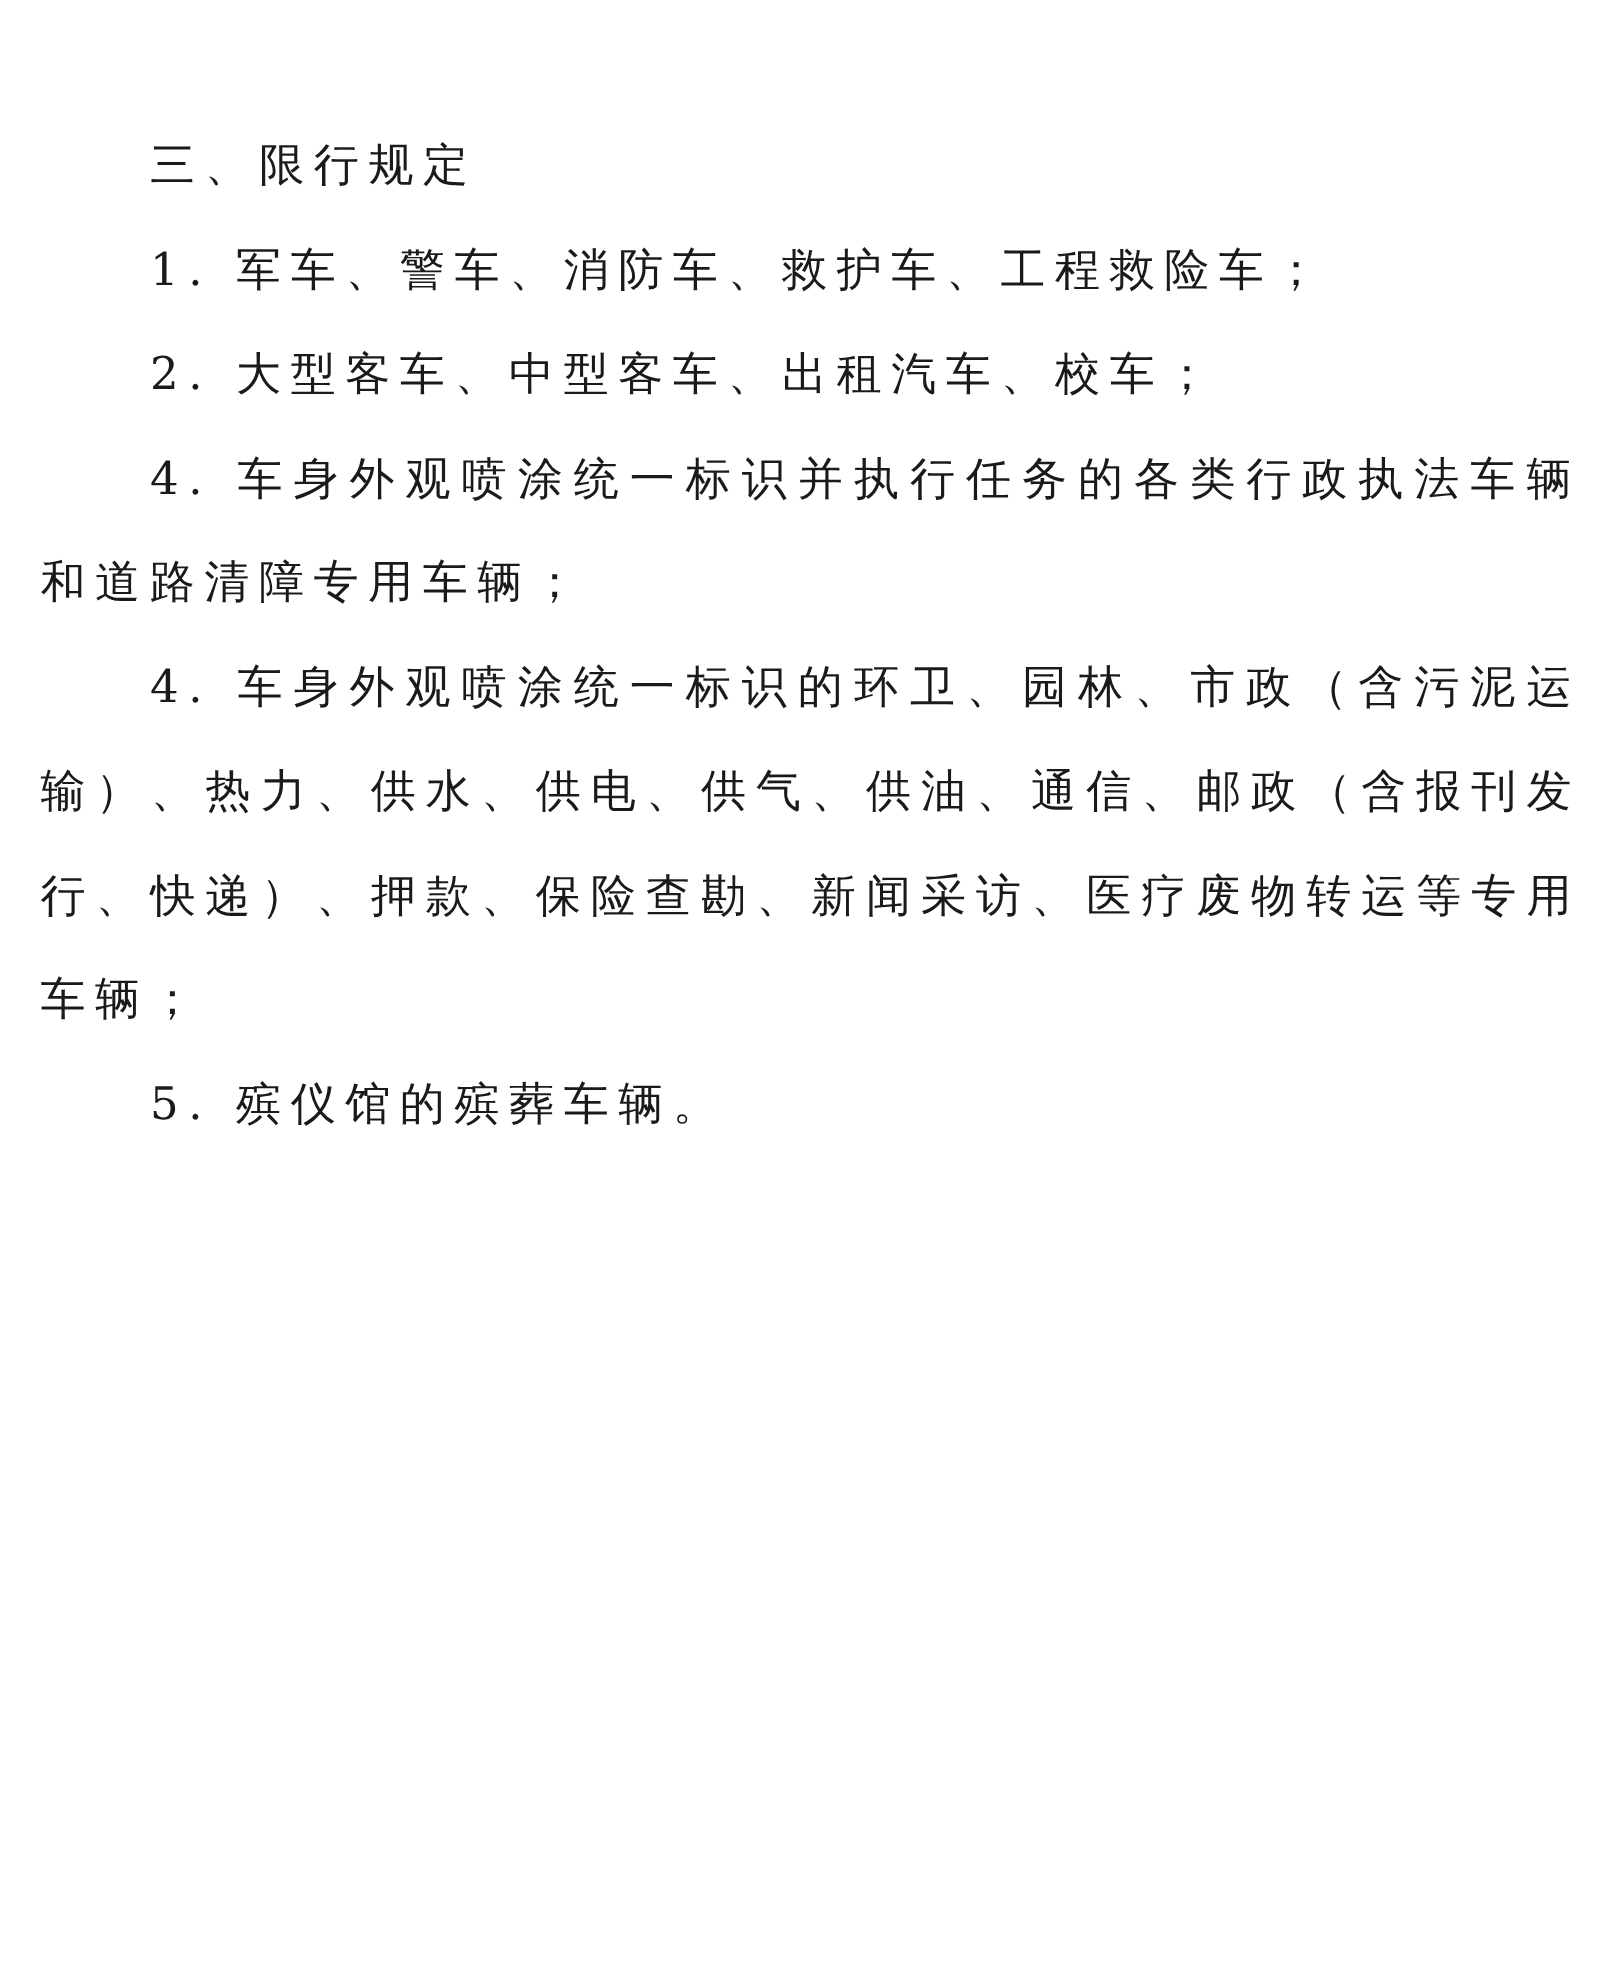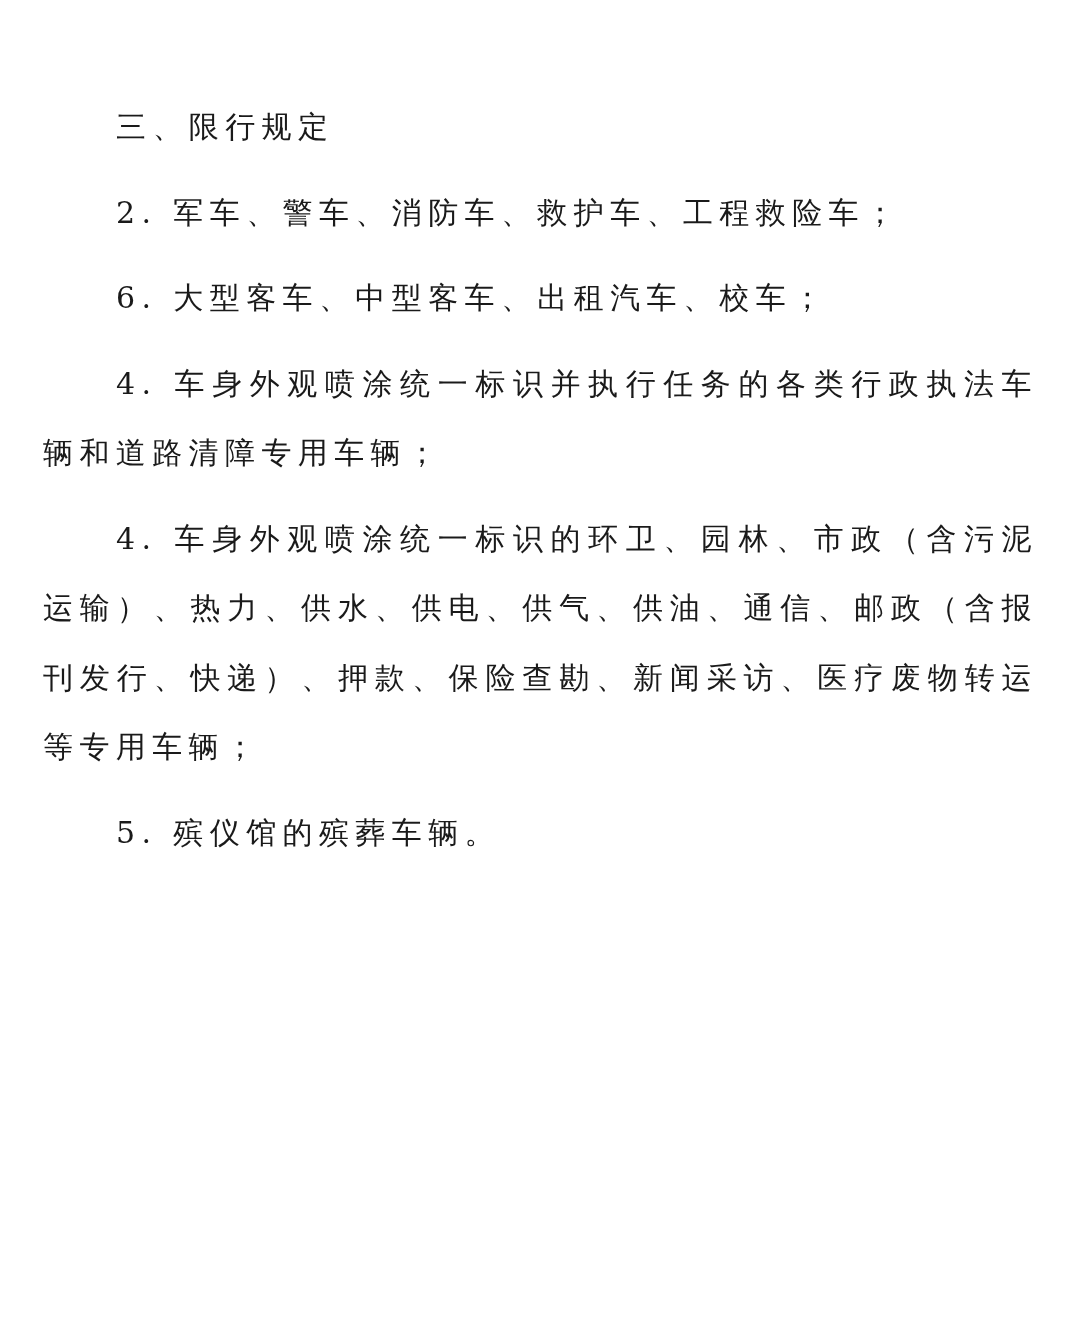--- a/index.html
+++ b/index.html
@@ -8,31 +8,31 @@
     font-family: "DejaVu Serif", "Liberation Serif", serif;
     color: #1a1a1a;
   }
   .page {
     position: absolute; left: 27px; top: 76px; width: 1027px;
   }
   .para {
     font-size: 30px;
     line-height: 69.5px;
     letter-spacing: 6.4px;
-    margin: 16px;
+    margin: 0;
     text-align: justify;
     text-align-last: left;
     word-break: break-all;
   }
   .indent { text-indent: 73px; }
   .heading { text-indent: 73px; }
 </style>
 </head>
 <body>
 
 <div class="page">
   <p class="para heading">三、限行规定</p>
-  <p class="para indent">2. 军车、警车、消防车、救护车、工程救险车；</p>
-  <p class="para indent">6. 大型客车、中型客车、出租汽车、校车；</p>
+  <p class="para indent">1. 军车、警车、消防车、救护车、工程救险车；</p>
+  <p class="para indent">2. 大型客车、中型客车、出租汽车、校车；</p>
   <p class="para indent">4. 车身外观喷涂统一标识并执行任务的各类行政执法车辆和道路清障专用车辆；</p>
   <p class="para indent">4. 车身外观喷涂统一标识的环卫、园林、市政（含污泥运输）、热力、供水、供电、供气、供油、通信、邮政（含报刊发行、快递）、押款、保险查勘、新闻采访、医疗废物转运等专用车辆；</p>
   <p class="para indent">5. 殡仪馆的殡葬车辆。</p>
 </div>
 
 </body></html>

